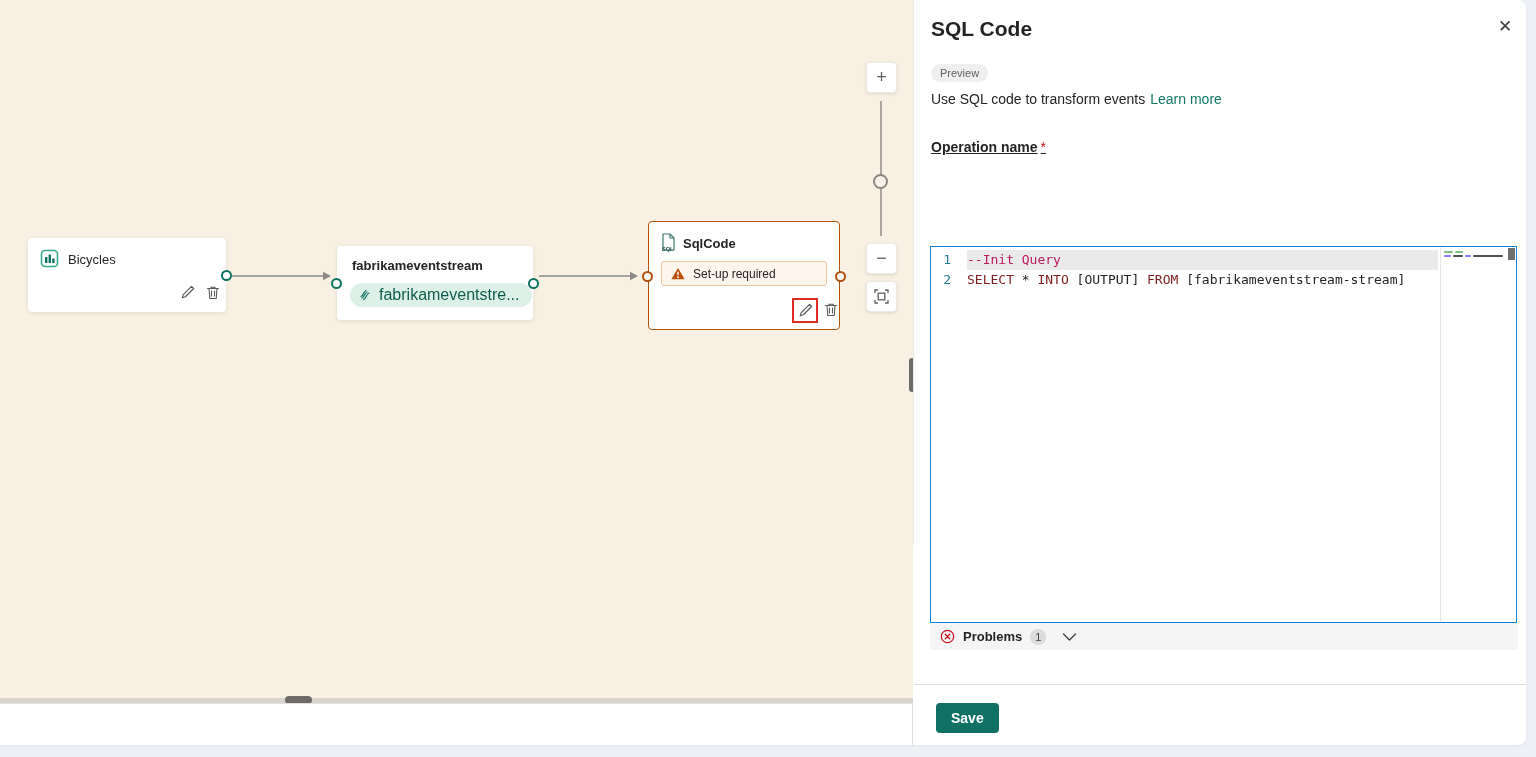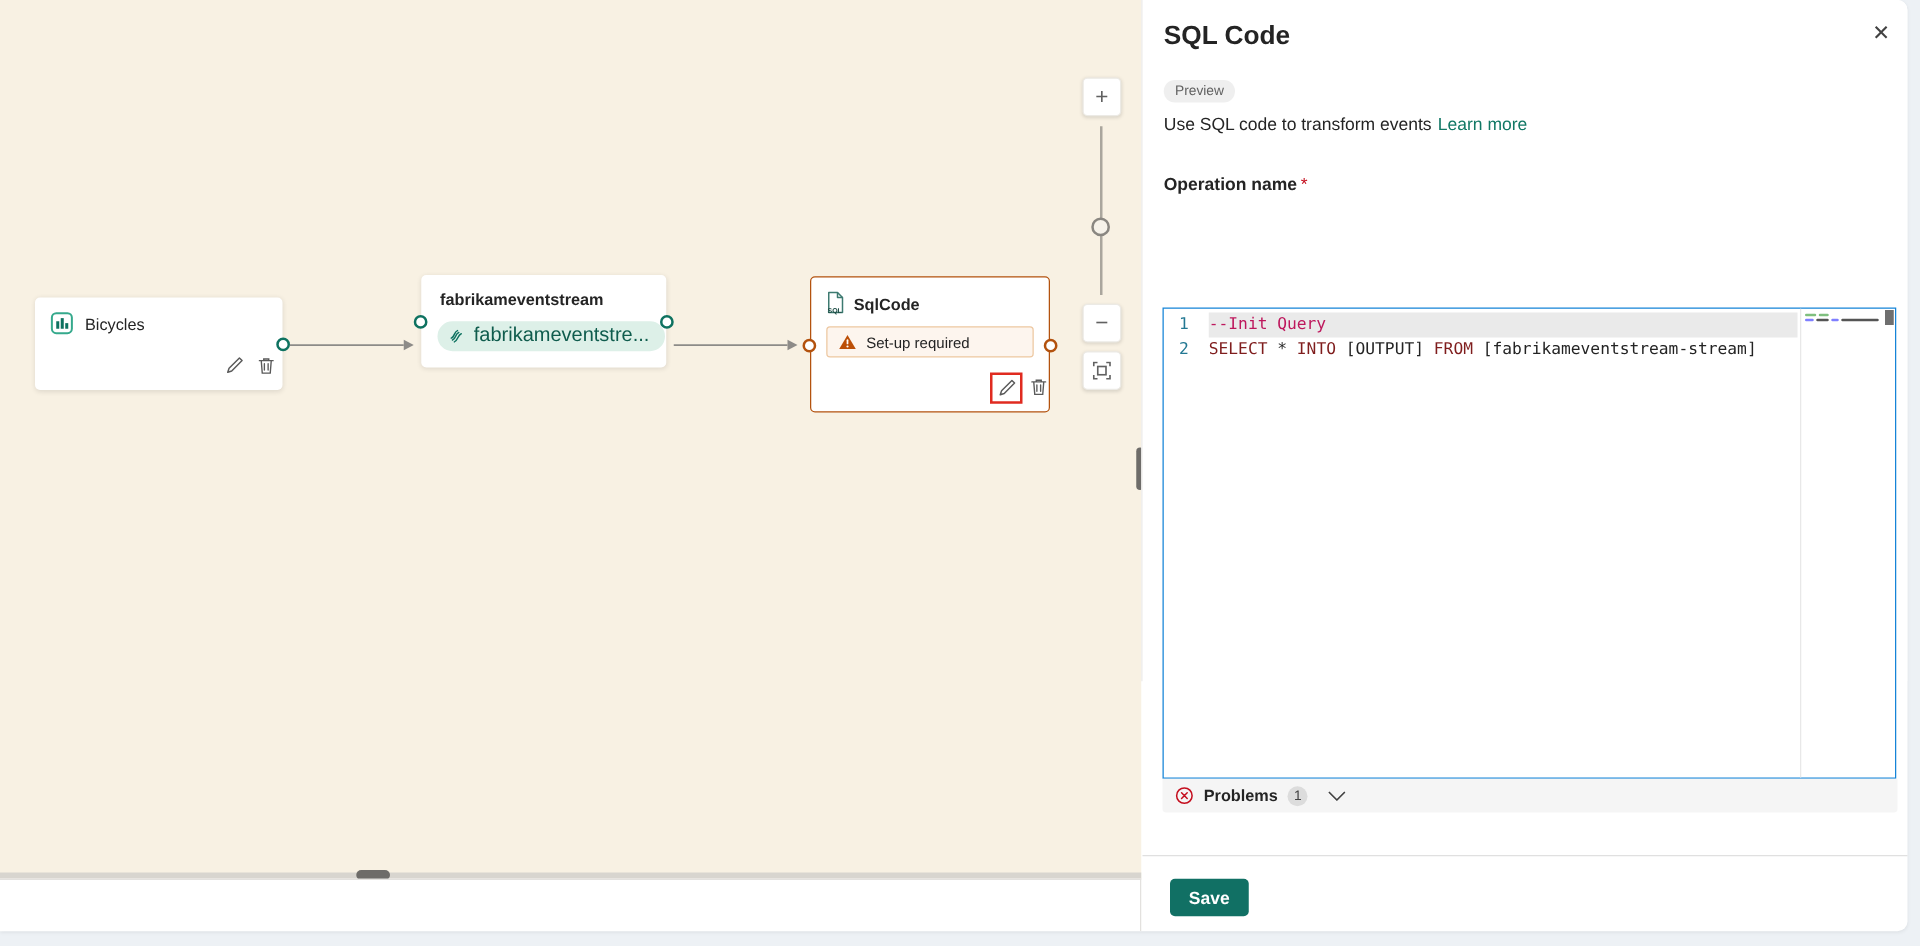--- a/index.html
+++ b/index.html
@@ -12,21 +12,21 @@
   
   .canvas { position:absolute; left:0; top:0; width:913px; height:703px; background:#f8f1e3; }
   .node { position:absolute; background:#fff; border-radius:4px; box-shadow:0 1px 4px rgba(0,0,0,.10); }
   .node-title { font-size:13px; color:#242424; position:absolute; white-space:nowrap; }
   .bold { font-weight:700; }
   .conn { position:absolute; width:11px; height:11px; border-radius:50%; background:#fff; border:2px solid #0e7260; }
   .conn.orange { border-color:#b3520e; }
   .icon-btn { background:none; border:none; cursor:pointer; position:absolute; padding:0; line-height:0; }
 
   .node1 { left:28px; top:238px; width:198px; height:74px;text-align:center; }
-  .node2 { left:337px; top:220px; width:196px; height:74px; }
+  .node2 { left:337px; top:246px; width:196px; height:74px; }
   .node3 { left:648px; top:221px; width:192px; height:109px; background:#fff; border:1.5px solid #b3520e; box-shadow:none; }
 
   .stream-pill { position:absolute; left:13px; top:37px; height:24px; border-radius:12px; background:#ddf0e8;
                  display:flex; align-items:center; gap:6px; padding:0 12px 0 9px; }
   .stream-pill span { font-size:16px; color:#0f5c4d; white-space:nowrap; }
 
   .warn-pill { position:absolute; left:12px; top:39px; width:166px; height:25px; background:#fdf5ee;
                border:1px solid #edc7a0; border-radius:3px; display:flex; align-items:center; gap:8px; padding-left:9px; }
   .warn-pill span { font-size:12px; color:#242424; }
 
@@ -53,21 +53,21 @@
   
   .panel { position:absolute; left:913px; top:0; width:613px; height:545px; background:#fff; border-left:1px solid #eceae7; }
   .panel-title { position:absolute; left:17px; top:17px; font-size:21px; font-weight:700; color:#242424; }
   .close-btn { position:absolute; left:578px; top:13px; width:26px; height:26px; background:none; border:none;
                font-size:17px; color:#424242; cursor:pointer; }
   .preview-badge { position:absolute; left:17px; top:64px; background:#efefef; color:#616161; font-size:11px;
                    padding:3px 9px; border-radius:9px; }
   .desc { position:absolute; left:17px; top:91px; font-size:14px; color:#242424; }
   .desc a { color:#117865; text-decoration:none; margin-left:5px; cursor:pointer; }
 
-  .op-label { position:absolute; left:17px; top:139px; font-size:14px; font-weight:700; }
+  .op-label { position:absolute; left:17px; top:139px; font-size:14px; font-weight:700;text-decoration:underline; }
   .op-label .req { color:#c50f1f; margin-left:3px; font-weight:400; }
   .op-input { position:absolute; left:17px; top:161px; width:587px; height:31px; border:1px solid #d1d1d1;
               border-bottom:1px solid #616161; border-radius:4px; padding:0 10px; font-size:14px; color:#242424;
               font-family:inherit; background:#fff; }
 
   .editor-toolbar { position:absolute; left:16px; top:208px; width:588px; height:38px; background:#f5f5f5; }
   .edit-query-btn { position:absolute; left:8px; top:4px; height:30px; display:flex; align-items:center; gap:7px;
                     padding:0 12px; background:#fff; border:1px solid #d1d1d1; border-radius:4px; font-size:14px;
                     font-weight:700; color:#242424; cursor:pointer; font-family:inherit; }
   .copy-btn { position:absolute; right:12px; top:5px; height:28px; display:flex; align-items:center; gap:5px;

